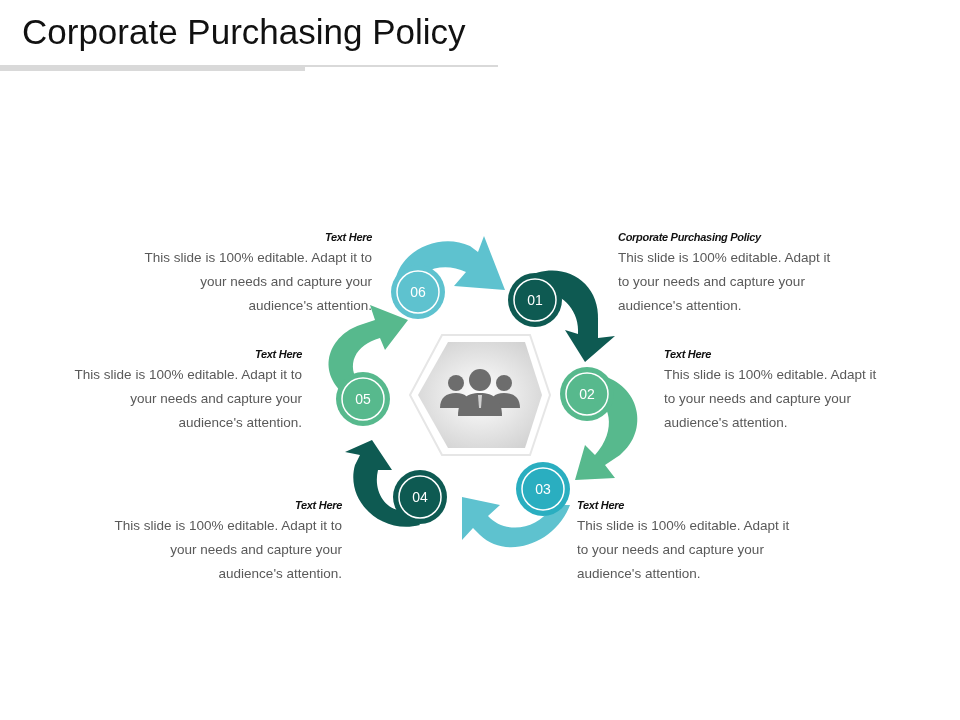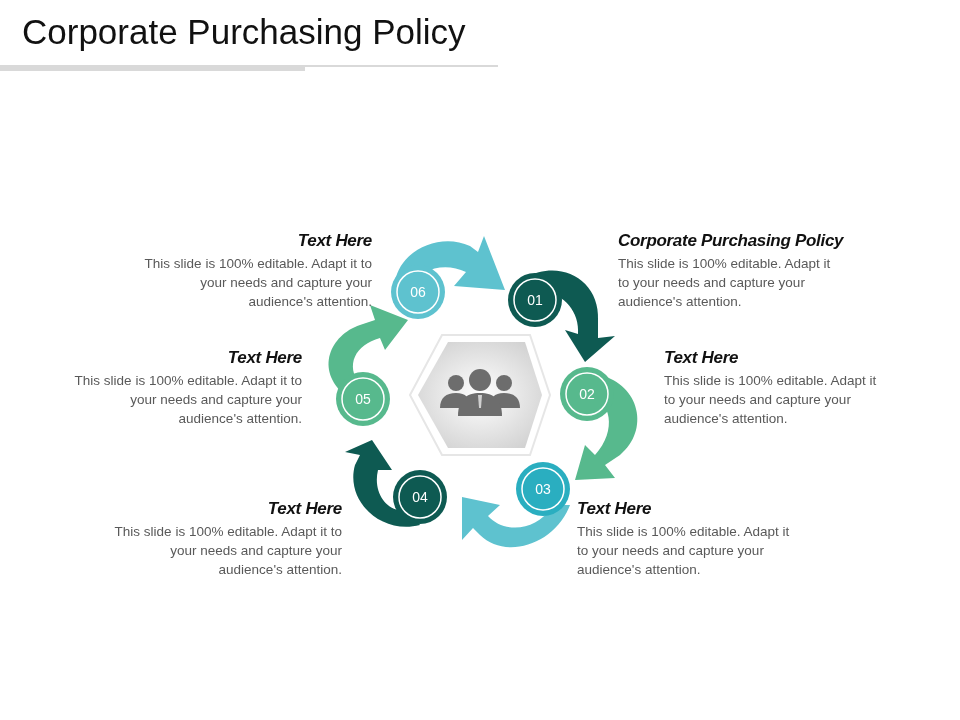--- a/index.html
+++ b/index.html
@@ -1,22 +1,22 @@
 <!DOCTYPE html>
 <html><head>
 <meta charset="utf-8">
 <style>
   html, body { margin: 0; padding: 0; }
   body { width: 960px; height: 720px; background: #ffffff; position: relative; overflow: hidden; font-family: "Liberation Sans", sans-serif; }
   .title { position: absolute; left: 22px; top: 12px; font-size: 35px; color: #111; font-weight: normal; letter-spacing: 0; margin: 0; }
   .rule-thin { position: absolute; left: 0; top: 65px; width: 498px; height: 2px; background: #d9d9d9; }
   .rule-thick { position: absolute; left: 0; top: 67px; width: 305px; height: 4px; background: #d9d9d9; }
   .block { position: absolute; width: 230px; }
-  .block h3 { margin: 0; font-size: 17px; font-style: italic; font-weight: bold; color: #111; letter-spacing: -0.3px; }
-  .block p { margin: 3px 0 0 0; font-size: 13.5px; line-height: 19px; color: #595959; }
+  .block h3 { margin: 0; font-size: 11px; font-style: italic; font-weight: bold; color: #111; letter-spacing: -0.3px; }
+  .block p { margin: 3px 0 0 0; font-size: 13.5px; line-height: 24px; color: #595959; }
   .right { text-align: right; }
   .left { text-align: left; }
   svg.diagram { position: absolute; left: 0; top: 0; }
   .num { font-family: "Liberation Sans", sans-serif; font-size: 14px; fill: #ffffff; }
 </style>
 </head>
 <body>
 
 <h1 class="title">Corporate Purchasing Policy</h1>
 <div class="rule-thin"></div>

